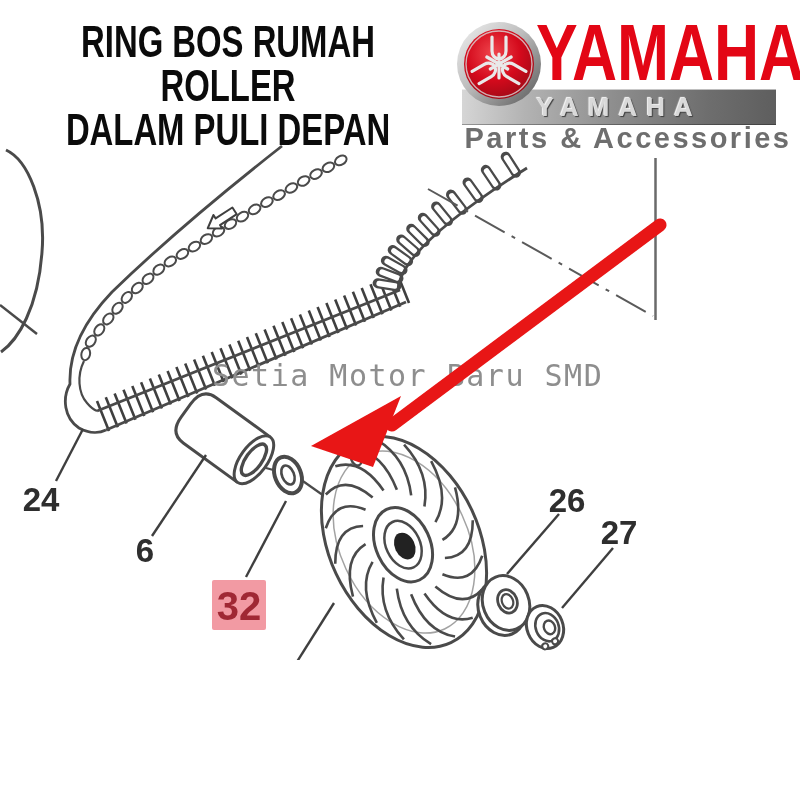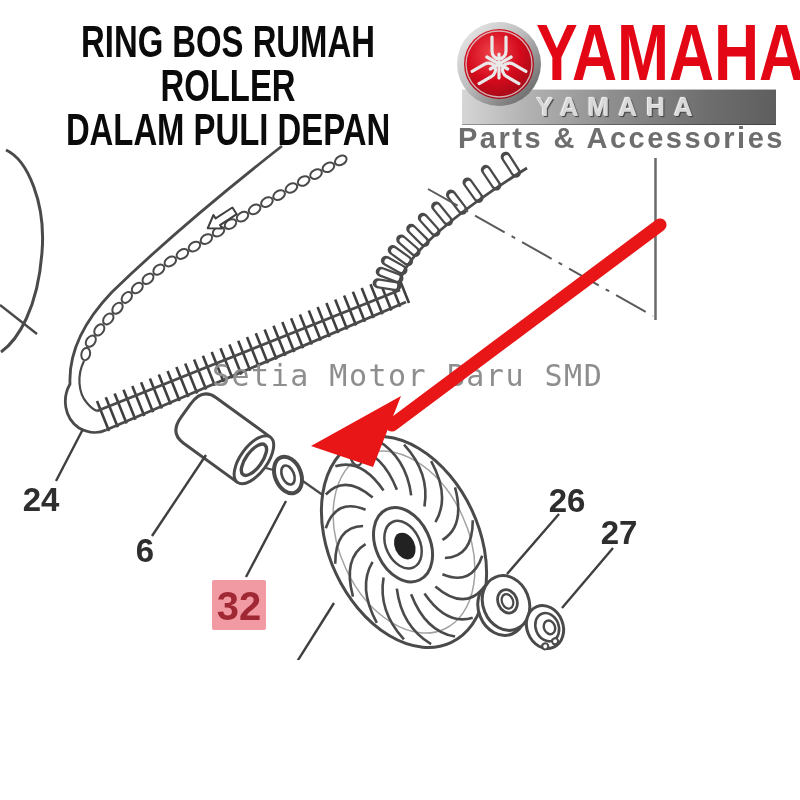--- a/index.html
+++ b/index.html
@@ -10,21 +10,21 @@
                transform:scaleX(0.73);transform-origin:50% 0;letter-spacing:0px;}
   .yamaha-word{position:absolute;left:536px;top:13px;font-size:80px;line-height:80px;
                font-weight:bold;color:#e30615;transform:scaleX(0.78);
                transform-origin:0 0;white-space:nowrap;letter-spacing:0px;}
   .genuine-banner{position:absolute;left:462px;top:89px;width:314px;height:36px;
                background:linear-gradient(92deg,#d6d6d6 0%,#b3b3b3 20%,#8e8e8e 48%,#6e6e6e 78%,#5e5e5e 100%);
                box-shadow:inset 0 1px 0 rgba(255,255,255,.55), inset 0 -1px 0 rgba(0,0,0,.3);
                display:flex;align-items:center;justify-content:center;}
   .genuine-banner span{font-weight:bold;font-size:26px;letter-spacing:9px;color:#d9d9d9;
                text-shadow:-1px -1px 1px #f7f7f7, 1px 1px 1px #3f3f3f;}
-  .tagline{position:absolute;left:458px;top:122px;width:340px;text-align:left;
+  .tagline{position:absolute;left:458px;top:122px;width:340px;text-align:center;
                font-weight:bold;font-size:29px;line-height:32px;color:#6e6e6e;letter-spacing:2.5px;
                white-space:nowrap;}
   .emblem{position:absolute;left:455px;top:20px;width:88px;height:88px;}
   .diagram{position:absolute;left:0;top:140px;width:800px;height:660px;}
 </style>
 </head>
 <body>
 
 <div class="canvas">
 

